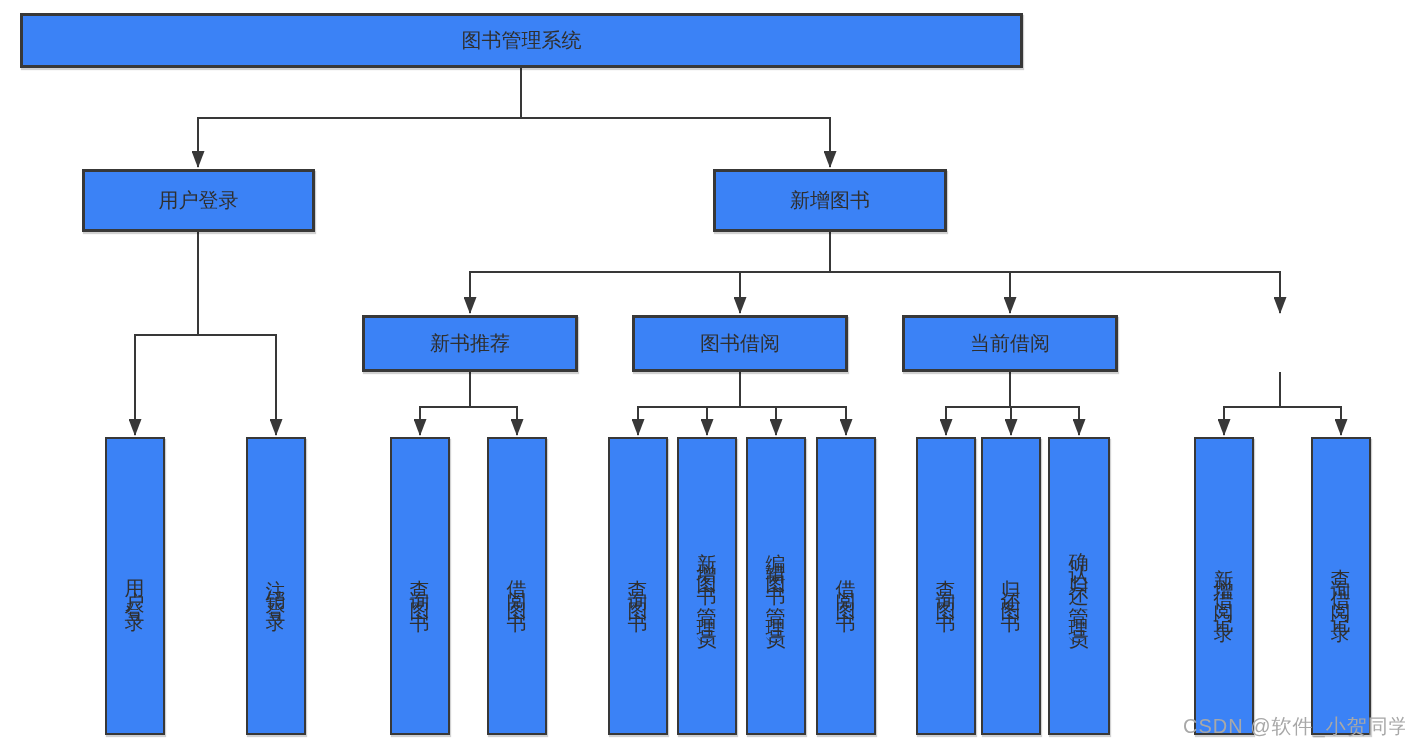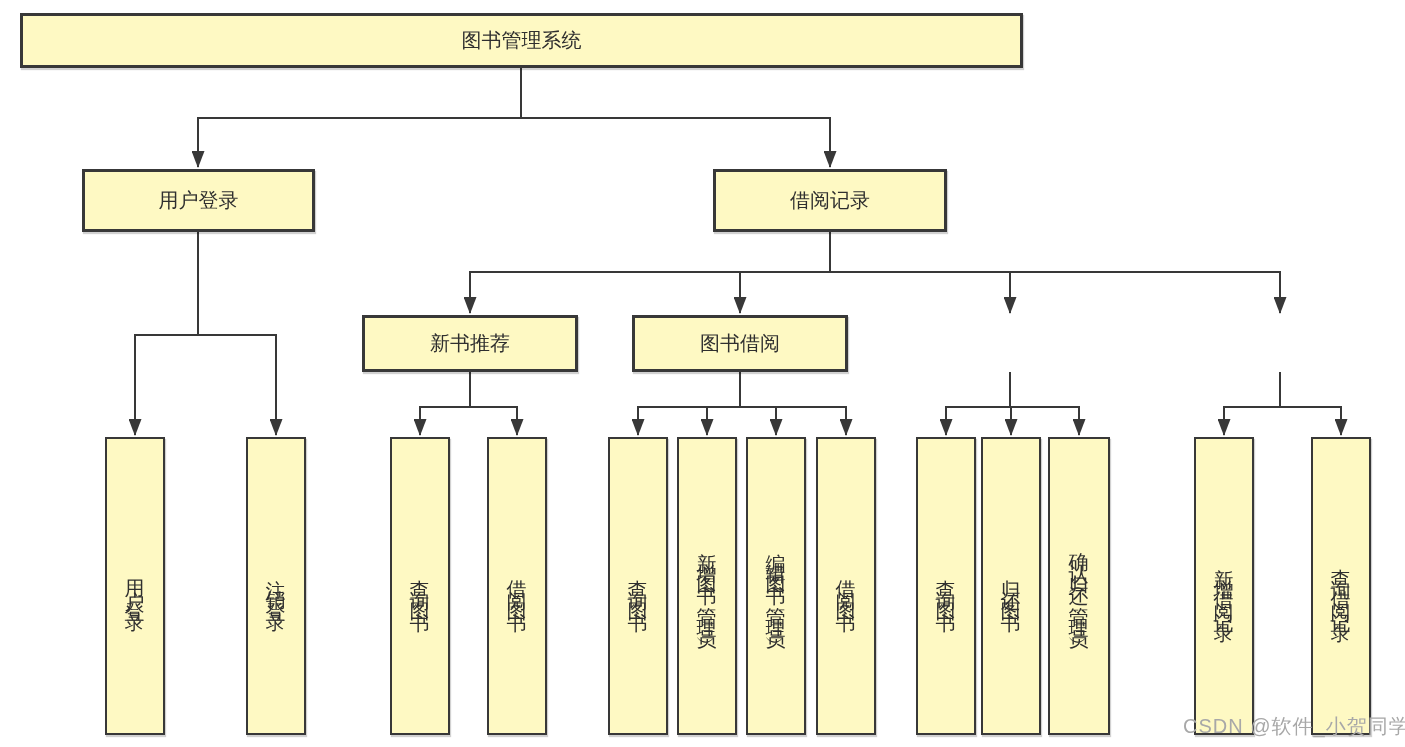--- a/index.html
+++ b/index.html
@@ -16,21 +16,21 @@
     overflow: hidden;
   }
   #connectors {
     position: absolute;
     left: 0; top: 0;
     z-index: 1;
   }
   .box {
     position: absolute;
     box-sizing: border-box;
-    background: #fef9c3;
+    background: #3b82f6;
     border: 3px solid #383838;
     color: #2f2f2f;
     display: flex;
     align-items: center;
     justify-content: center;
     font-size: 20px;
     z-index: 2;
     box-shadow: 1px 2px 1px rgba(0,0,0,0.18);
   }
   .leaf {
@@ -102,24 +102,25 @@
       <line x1="1280" y1="372" x2="1280" y2="407"></line>
       <line x1="1223" y1="407" x2="1342" y2="407"></line>
       <line x1="1224" y1="407" x2="1224" y2="435" marker-end="url(#arrow)"></line>
       <line x1="1341" y1="407" x2="1341" y2="435" marker-end="url(#arrow)"></line>
     </g>
   </svg>
 
   <div class="box" style="left:20px;top:13px;width:1003px;height:55px">图书管理系统</div>
 
   <div class="box" style="left:82px;top:169px;width:233px;height:63px">用户登录</div>
-  <div class="box" style="left:713px;top:169px;width:234px;height:63px">借阅记录</div>
+  <div class="box" style="left:713px;top:169px;width:234px;height:63px">新增图书</div>
 
   <div class="box" style="left:362px;top:315px;width:216px;height:57px">新书推荐</div>
   <div class="box" style="left:632px;top:315px;width:216px;height:57px">图书借阅</div>
+  <div class="box" style="left:902px;top:315px;width:216px;height:57px">当前借阅</div>
 
   <div class="box leaf" style="left:105px;top:437px;width:60px;height:298px">用户登录</div>
   <div class="box leaf" style="left:246px;top:437px;width:60px;height:298px">注销登录</div>
 
   <div class="box leaf" style="left:390px;top:437px;width:60px;height:298px">查询图书</div>
   <div class="box leaf" style="left:487px;top:437px;width:60px;height:298px">借阅图书</div>
 
   <div class="box leaf" style="left:608px;top:437px;width:60px;height:298px">查询图书</div>
   <div class="box leaf" style="left:677px;top:437px;width:60px;height:298px">新增图书（管理员）</div>
   <div class="box leaf" style="left:746px;top:437px;width:60px;height:298px">编辑图书（管理员）</div>

